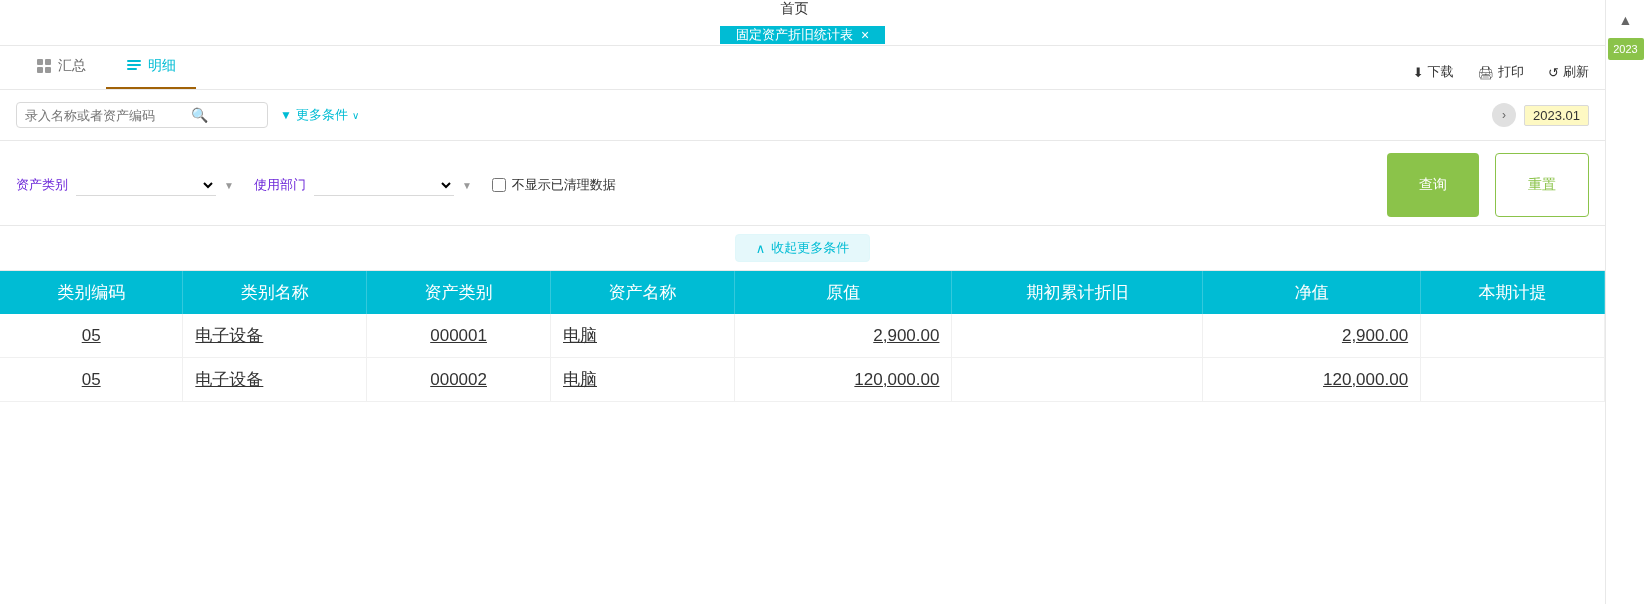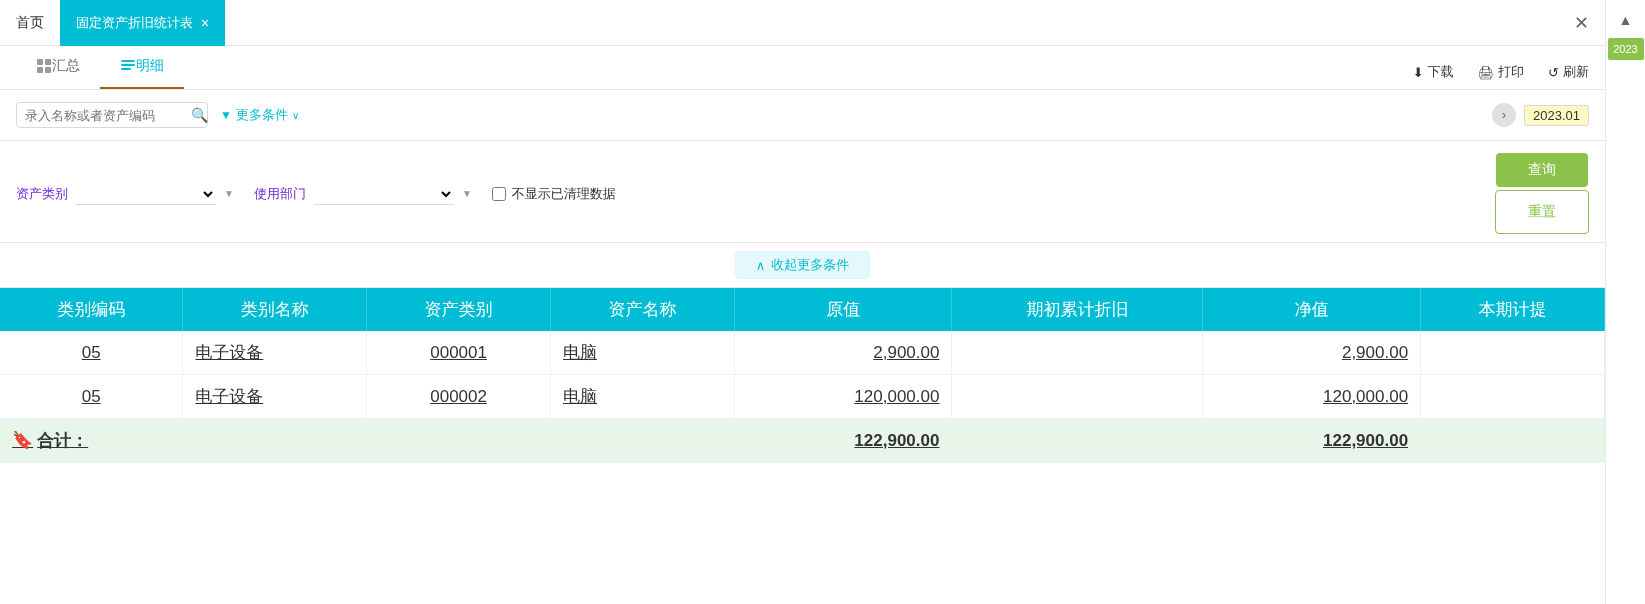--- a/index.html
+++ b/index.html
@@ -24,33 +24,34 @@
     }
 
     
     .top-nav {
       height: 46px;
       background: #fff;
       display: flex;
       align-items: center;
       border-bottom: 1px solid #e8e8e8;
       padding: 0 16px;
-      gap: 0;
+      gap: 8px;
+      flex-direction: column;
     }
     .nav-home {
       font-size: 14px;
       color: #333;
       padding: 0 16px 0 0;
       cursor: pointer;
     }
     .nav-tab {
       height: 46px;
       display: flex;
       align-items: center;
-      padding: 8px 16px;
+      padding: 0 16px;
       background: #00bcd4;
       color: #fff;
       font-size: 13px;
       cursor: pointer;
       border-radius: 0;
       gap: 8px;
       position: relative;
     }
     .nav-tab::after {
       content: '';
@@ -85,20 +86,21 @@
       position: relative;
     }
     .tab-item {
       height: 44px;
       display: flex;
       align-items: center;
       padding: 0 20px;
       cursor: pointer;
       font-size: 14px;
       color: #666;
+      gap: 6px;
       border-bottom: 2px solid transparent;
     }
     .tab-item.active {
       color: #00bcd4;
       border-bottom: 2px solid #a16207;
     }
     .tab-item .tab-icon {
       width: 16px;
       height: 16px;
       display: inline-flex;
@@ -129,21 +131,21 @@
       align-items: center;
       gap: 12px;
       border-bottom: 1px solid #e8e8e8;
     }
     .search-input-wrap {
       display: flex;
       align-items: center;
       border: 1px solid #d9d9d9;
       border-radius: 4px;
       padding: 4px 8px;
-      width: 192px;
+      width: 252px;
       background: #fff;
       gap: 6px;
     }
     .search-input-wrap input {
       border: none;
       outline: none;
       font-size: 13px;
       color: #333;
       width: 160px;
       background: transparent;
@@ -226,40 +228,39 @@
       font-size: 13px;
       color: #333;
     }
     .filter-checkbox-wrap input[type="checkbox"] {
       width: 14px;
       height: 14px;
     }
     .filter-actions {
       margin-left: auto;
       display: flex;
-      flex-direction: column;
-      gap: 3px;
-      align-items: center;
+      flex-direction: row;
+      gap: 16px;
     }
     .btn-query {
       background: #8bc34a;
       color: #fff;
       border: none;
       border-radius: 4px;
       padding: 8px 32px;
       font-size: 14px;
       cursor: pointer;
       min-width: 90px;
     }
     .btn-reset {
       background: #fff;
       color: #8bc34a;
       border: 1px solid #8bc34a;
       border-radius: 4px;
-      padding: 12px 32px;
+      padding: 22px 32px;
       font-size: 14px;
       cursor: pointer;
       min-width: 90px;
     }
 
     
     .collapse-row {
       background: #fff;
       display: flex;
       justify-content: center;
@@ -503,31 +504,20 @@
           <tr>
       <td class="td-center">05</td>
       <td>电子设备</td>
       <td class="td-center">000002</td>
       <td>电脑</td>
       <td class="td-right">120,000.00</td>
       <td class="td-right"></td>
       <td class="td-right">120,000.00</td>
       <td class="td-right"></td>
     </tr>
-          <tr class="total-row">
-    <td colspan="2">
-      <span class="total-icon">🔖</span>合计：
-    </td>
-    <td></td>
-    <td></td>
-    <td class="td-right">122,900.00</td>
-    <td class="td-right"></td>
-    <td class="td-right">122,900.00</td>
-    <td class="td-right"></td>
-  </tr>
         </tbody>
     </table>
   </div>
 </div>
 
 <div class="right-sidebar">
   <div class="sidebar-up-btn">▲</div>
   <div class="sidebar-year-badge">2023</div>
 </div>
 

